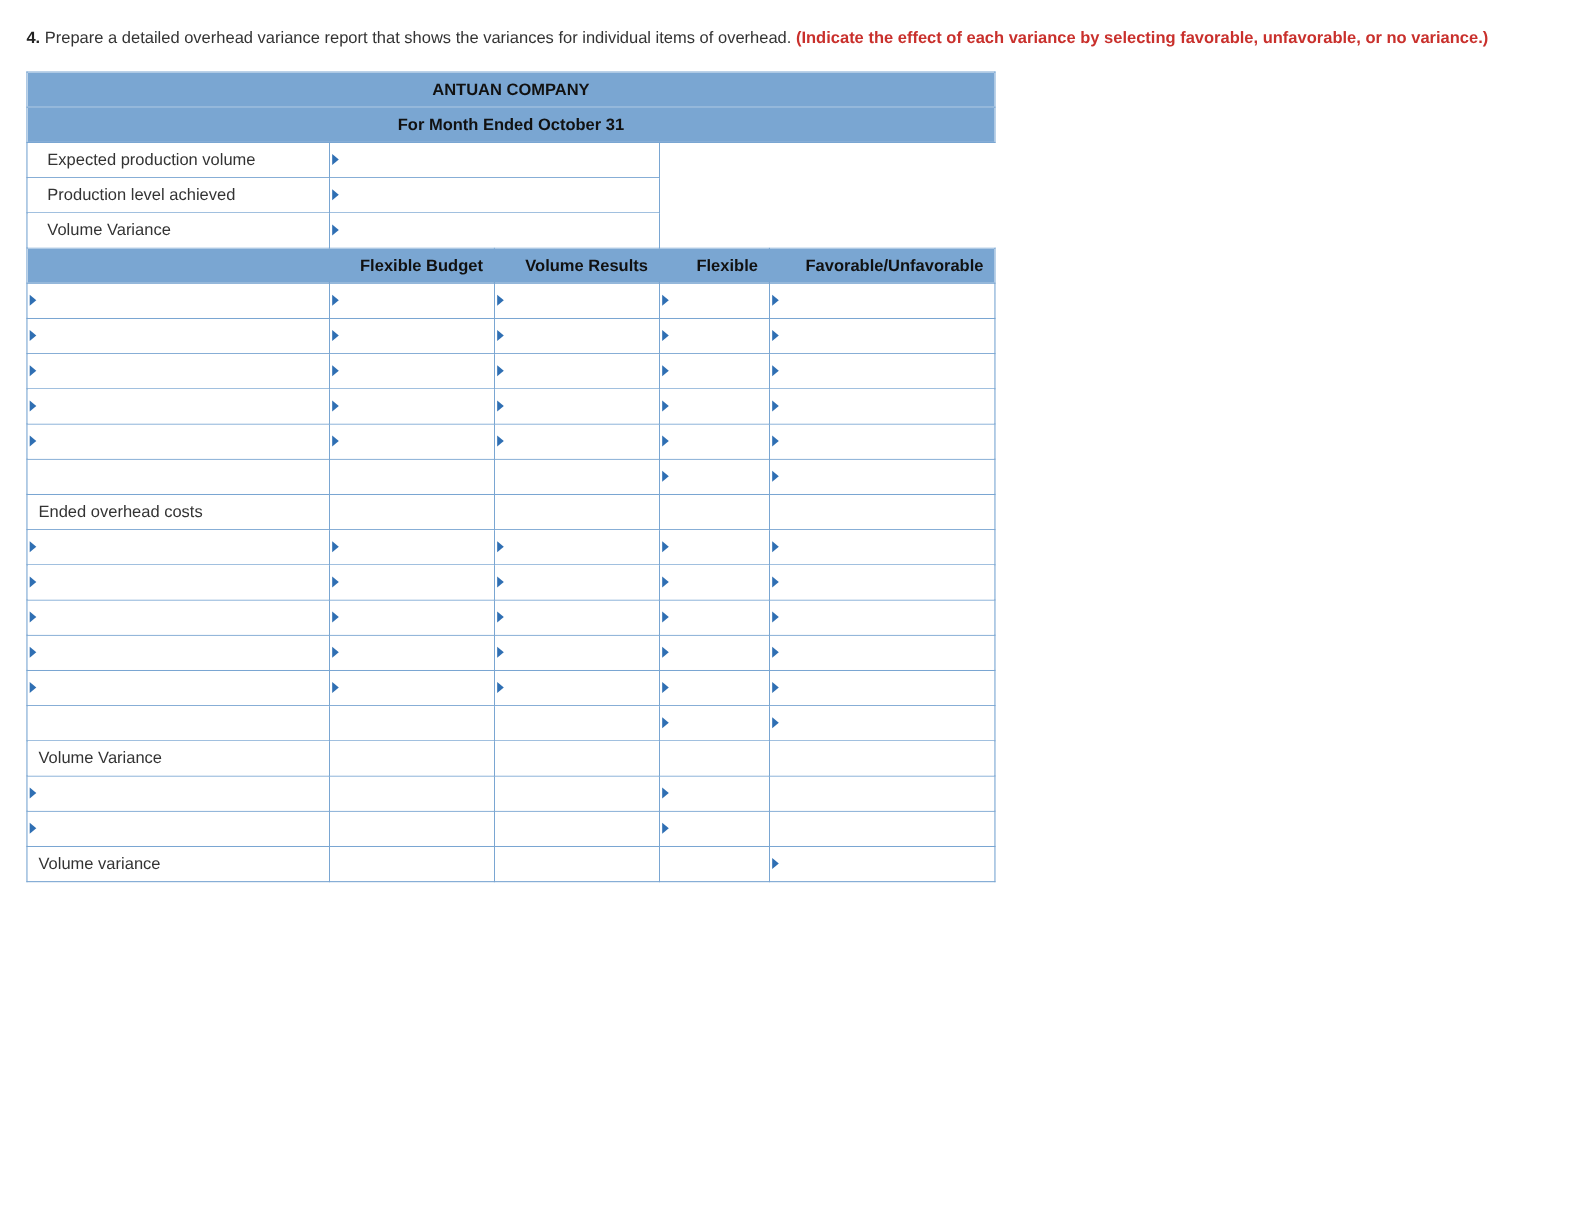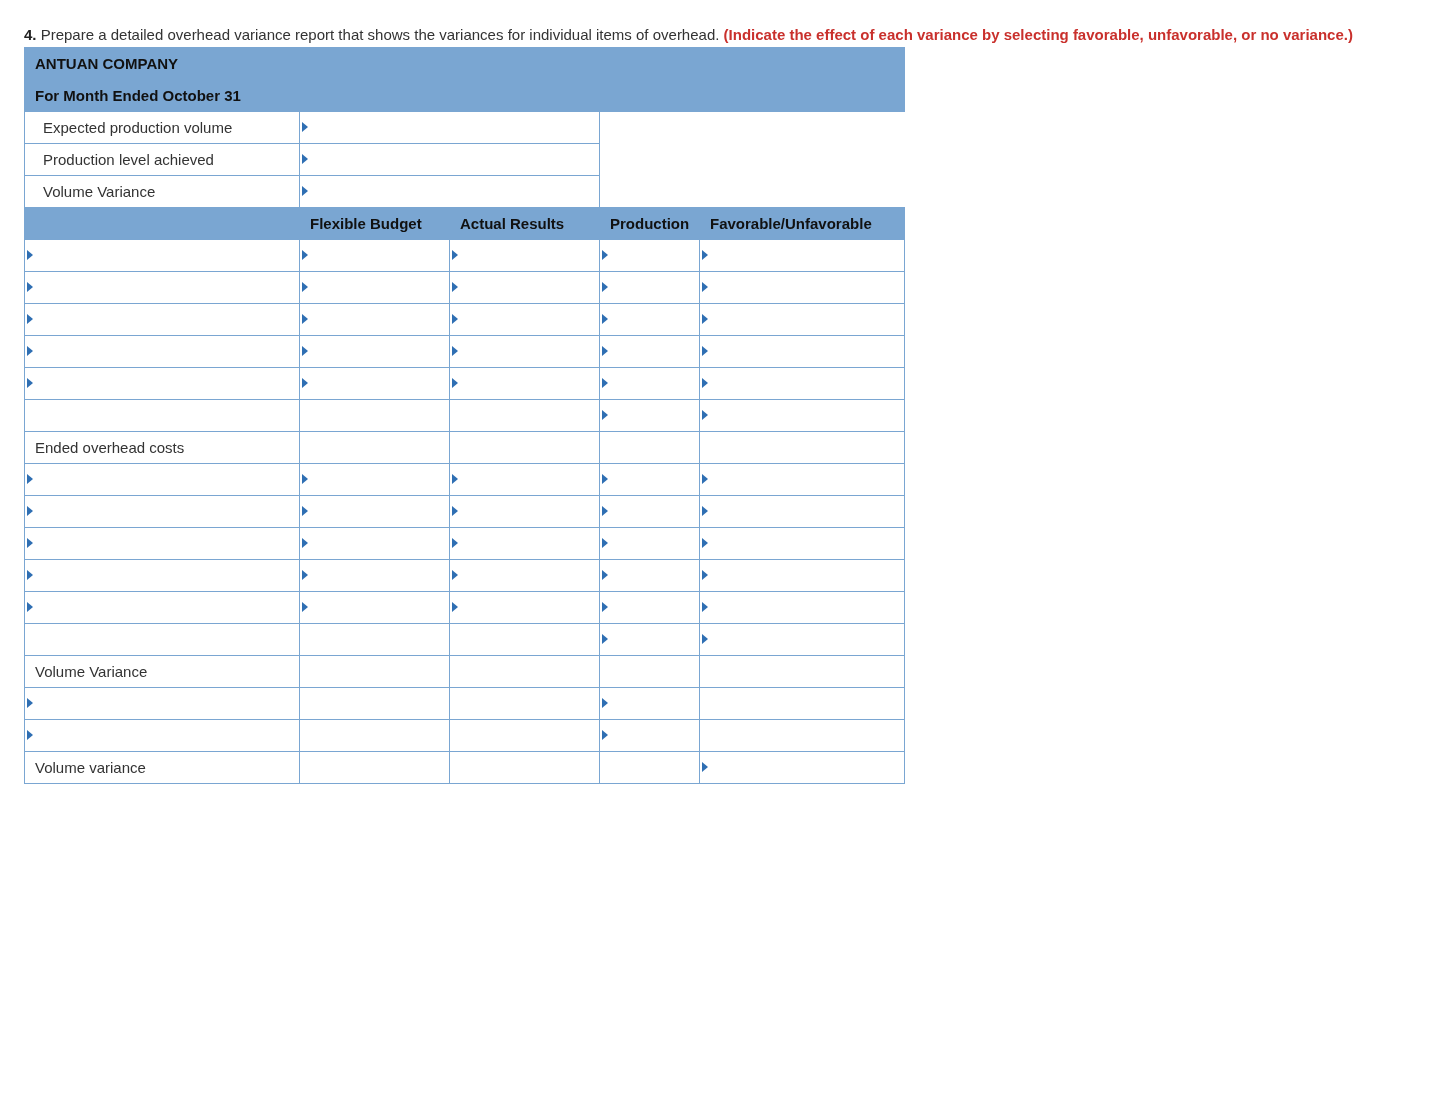--- a/index.html
+++ b/index.html
@@ -4,46 +4,47 @@
 <style>
   * { box-sizing: border-box; }
   body {
     margin: 0;
     padding: 24px;
     font-family: Arial, Helvetica, sans-serif;
     font-size: 15px;
     color: #333;
     background: #fff;
   }
-  .question-text { line-height: 1.5; }
+  .question-text { margin-bottom: 18px; line-height: 1.5; }
   .question-text .bold { font-weight: 700; color: #222; }
   .question-text .emph { font-weight: 700; color: #c9302c; }
   table.sheet {
     border-collapse: collapse;
     width: 880px;
     table-layout: fixed;
   }
   table.sheet td, table.sheet th {
     border: 1px solid #7aa6d2;
     padding: 6px 10px;
     font-size: 15px;
     height: 32px;
     vertical-align: middle;
     background: #fff;
     position: relative;
   }
   table.sheet .hdr-blue {
     background: #7aa6d2;
     font-weight: 700;
+    text-align: center;
     color: #111;
   }
   table.sheet .col-hdr {
     background: #7aa6d2;
     font-weight: 700;
-    text-align: left;
+    text-align: right;
     color: #111;
   }
   table.sheet .label-cell { padding-left: 18px; margin-top: 20px; }
   .tri {
     position: absolute;
     left: 2px; top: 50%;
     transform: translateY(-50%);
     width: 0; height: 0;
     border-top: 5px solid transparent;
     border-bottom: 5px solid transparent;
@@ -101,22 +102,22 @@
     <td class="label-cell">Volume Variance</td>
     <td colspan="2" class="interactable">
           <span class="tri"></span>
         </td>
     <td colspan="2" style="border:none"></td>
   </tr>
 
   <tr>
     <td class="col-hdr"></td>
     <td class="col-hdr">Flexible Budget</td>
-    <td class="col-hdr">Actual Results</td>
-    <td class="col-hdr">Production</td>
+    <td class="col-hdr">Volume Results</td>
+    <td class="col-hdr">Flexible</td>
     <td class="col-hdr">Favorable/Unfavorable</td>
   </tr>
 
 
   <tr>
     <td class="interactable">
           <span class="tri"></span>
         </td>
     <td class="interactable">
           <span class="tri"></span>

